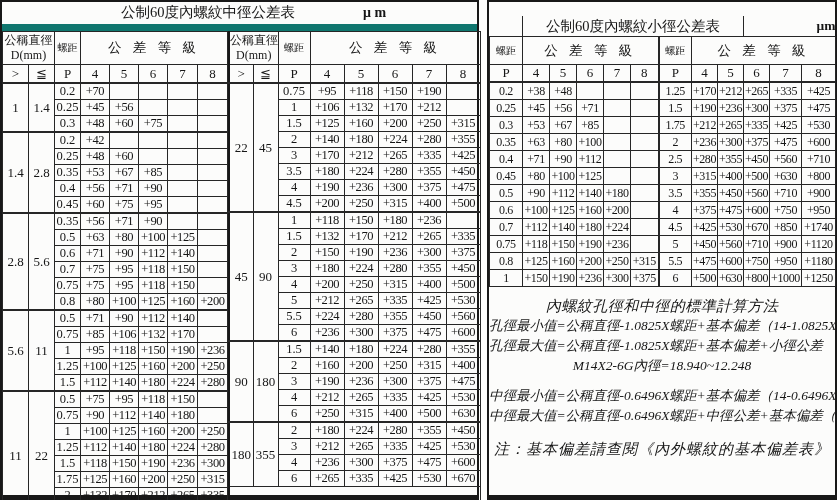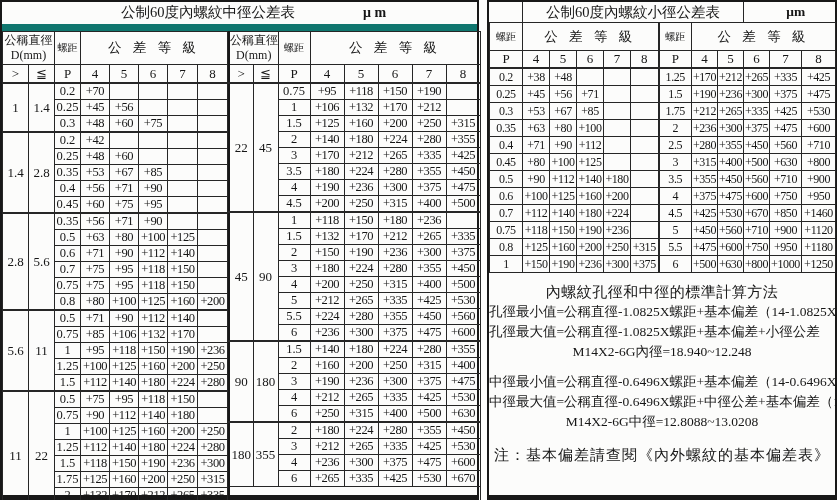--- a/index.html
+++ b/index.html
@@ -25,35 +25,35 @@
   th.pitch-head{font-size:10px;line-height:1.2;word-break:break-all;padding:0 5px;}
   th.grade-head{font-size:13.5px;letter-spacing:4px;}
   tr.subhead th{height:17px;font-size:13px;border-bottom-width:2px;}
   td.dia{font-size:13px;}
   td.pv{font-size:12.5px;}
   td.tv{font-size:12.5px;letter-spacing:-0.4px;}
   tr.gs td{border-top-width:2px;}
   td.blankcell{height:36px;border-top-width:2px;}
 
   
-  #tableC{width:100%;flex:none;border-collapse:collapse;table-layout:fixed;}
+  #tableC{width:100%;flex:none;border-collapse:collapse;table-layout:fixed;margin-top:14px;}
   #tableC th,#tableC td{border:1px solid #262626;padding:0;text-align:center;font-weight:normal;
       overflow:hidden;white-space:nowrap;}
   #tableC .trow th{height:20px;border-top:none;}
   #tableC th.t-stub{border-left:none;}
   #tableC th.t-title{font-size:14.5px;}
-  #tableC th.t-unit{font-size:13.5px;font-weight:bold;text-align:center;padding-left:12px;border-right:none;}
+  #tableC th.t-unit{font-size:13.5px;font-weight:bold;text-align:right;padding-left:12px;border-right:none;}
   #tableC .h2 th{height:27px;}
   #tableC .h3 th{height:15px;font-size:13px;border-bottom-width:2px;}
   #tableC td{height:16px;font-size:12px;letter-spacing:-0.4px;}
   #tableC td.pv{font-size:12px;}
   #tableC .div2{border-left-width:2px;}
 
   .notes{flex:1;min-height:0;overflow:hidden;padding-top:9px;}
-  .nline{line-height:20px;font-size:13.5px;white-space:nowrap;overflow:hidden;}
+  .nline{line-height:20px;font-size:13.5px;white-space:nowrap;overflow:hidden;font-style:italic;}
   .nline.center{text-align:center;}
   .nline.heading{font-size:15px;letter-spacing:0.5px;}
   .nline.gap{margin-top:10px;}
   .nline.footnote{margin-top:13px;font-size:15px;letter-spacing:1px;}
 </style>
 </head>
 <body>
 
 <div class="stage">
 
@@ -736,21 +736,21 @@
             <td class="tv">+112</td>
             <td class="tv">+140</td>
             <td class="tv">+180</td>
             <td class="tv">+224</td>
             <td class="tv"></td>
             <td class="pv div2">4.5</td>
             <td class="tv">+425</td>
             <td class="tv">+530</td>
             <td class="tv">+670</td>
             <td class="tv">+850</td>
-            <td class="tv">+1460</td>
+            <td class="tv">+1740</td>
           </tr>
           <tr>
             <td class="pv">0.75</td>
             <td class="tv">+118</td>
             <td class="tv">+150</td>
             <td class="tv">+190</td>
             <td class="tv">+236</td>
             <td class="tv"></td>
             <td class="pv div2">5</td>
             <td class="tv">+450</td>
@@ -790,18 +790,17 @@
         </tbody>
     </table>
 
     <div class="notes">
       <div class="nline center heading">內螺紋孔徑和中徑的標準計算方法</div>
       <div class="nline formula">孔徑最小值=公稱直徑-1.0825X螺距+基本偏差（14-1.0825X2+0.038</div>
       <div class="nline formula">孔徑最大值=公稱直徑-1.0825X螺距+基本偏差+小徑公差</div>
       <div class="nline center">M14X2-6G內徑=18.940~12.248</div>
       <div class="nline formula gap">中徑最小值=公稱直徑-0.6496X螺距+基本偏差（14-0.6496X2+0.038)</div>
       <div class="nline formula">中徑最大值=公稱直徑-0.6496X螺距+中徑公差+基本偏差（14-0.6496X2+0.212+</div>
-      <div class="nline center">M14X2-6G中徑=12.8088~13.0208</div>
       <div class="nline center footnote">注：基本偏差請查閱《內外螺紋的基本偏差表》</div>
     </div>
   </div>
 
 </div>
 
 </body></html>

